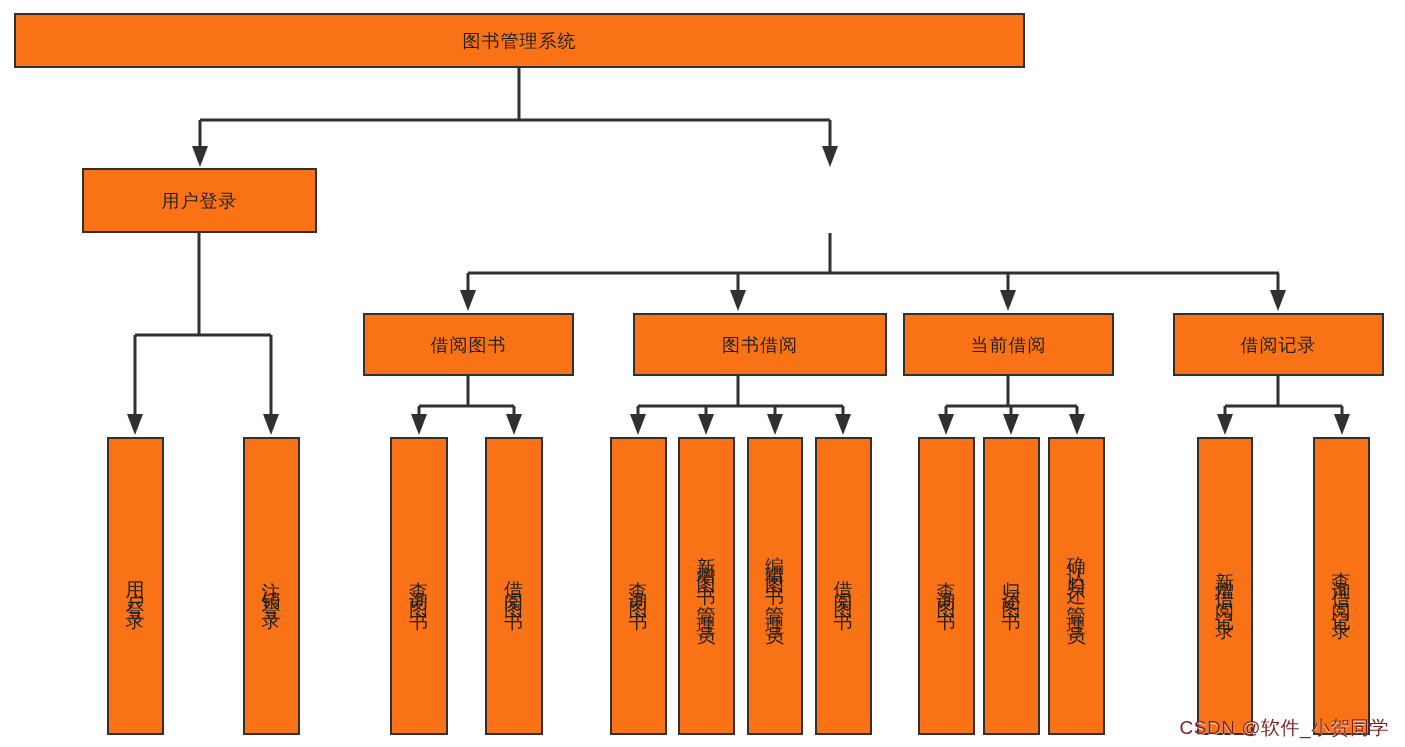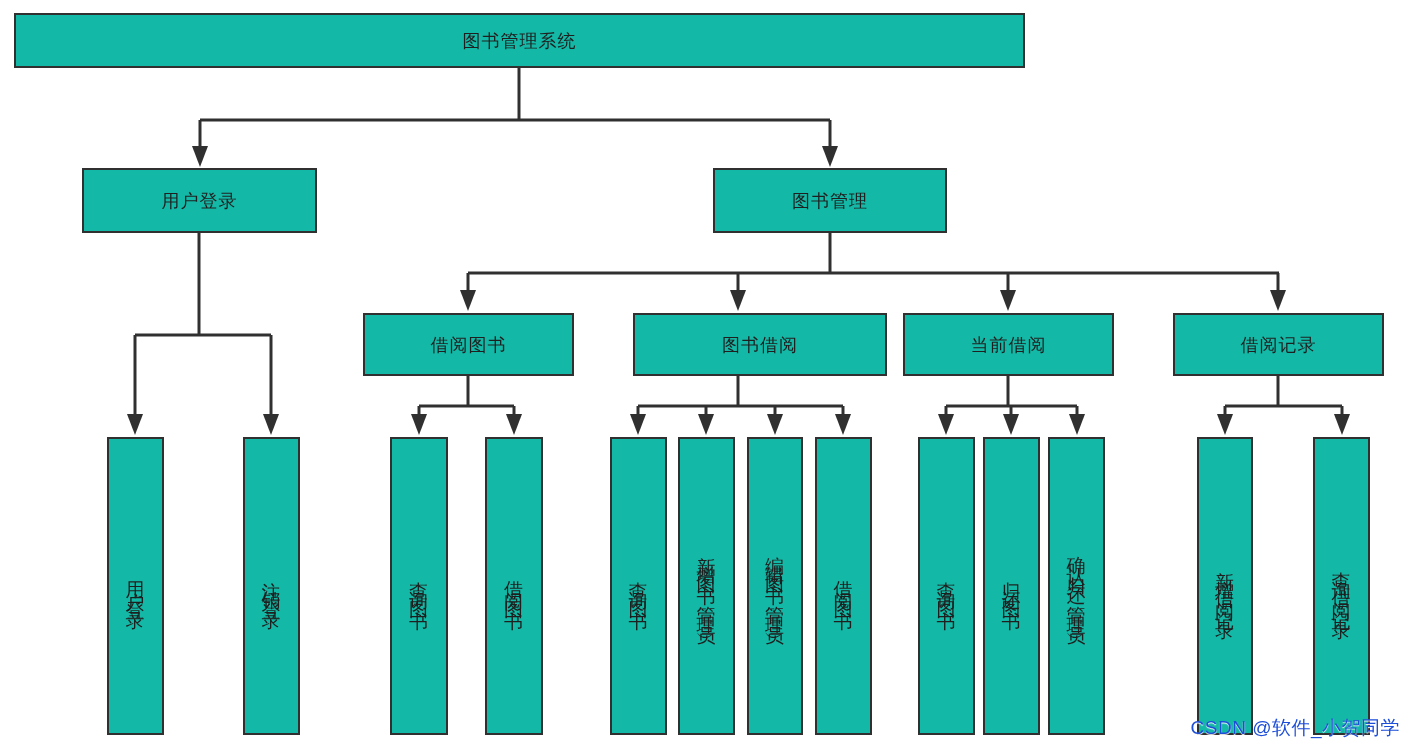--- a/index.html
+++ b/index.html
@@ -28,45 +28,45 @@
     fill: none;
   }
   .connectors polygon {
     fill: #303030;
     stroke: none;
   }
   .node {
     position: absolute;
     box-sizing: border-box;
     border: 2.5px solid #303030;
-    background: #14b8a6;
+    background: #f97316;
     display: flex;
     align-items: center;
     justify-content: center;
     color: #1f1f1f;
     font-size: 18px;
     letter-spacing: 1px;
     text-align: center;
   }
   .leaf {
     font-size: 19px;
   }
   .leaf .vtext {
     writing-mode: vertical-rl;
     text-orientation: mixed;
     letter-spacing: 10px;
     line-height: 1;
     white-space: nowrap;
   }
   .watermark {
     position: absolute;
-    right: 5px;
+    right: 16px;
     bottom: 6px;
     font-size: 19px;
-    color: #1d4ed8;
+    color: #7f1d1d;
     letter-spacing: 0.5px;
     text-shadow: 0 1px 1px #ffffff;
     z-index: 5;
     pointer-events: none;
   }
 </style>
 </head>
 <body>
 
 <div class="stage">
@@ -147,23 +147,20 @@
     </g>
   </svg>
 
   <div class="node" style="left:14px; top:13px; width:1011px; height:55px;">
     <span>图书管理系统</span>
   </div>
 
   <div class="node" style="left:82px; top:168px; width:235px; height:65px;">
     <span>用户登录</span>
   </div>
-  <div class="node" style="left:713px; top:168px; width:234px; height:65px;">
-    <span>图书管理</span>
-  </div>
 
   <div class="node" style="left:363px; top:313px; width:211px; height:63px;">
     <span>借阅图书</span>
   </div>
   <div class="node" style="left:633px; top:313px; width:254px; height:63px;">
     <span>图书借阅</span>
   </div>
   <div class="node" style="left:1173px; top:313px; width:211px; height:63px;">
     <span>借阅记录</span>
   </div>

